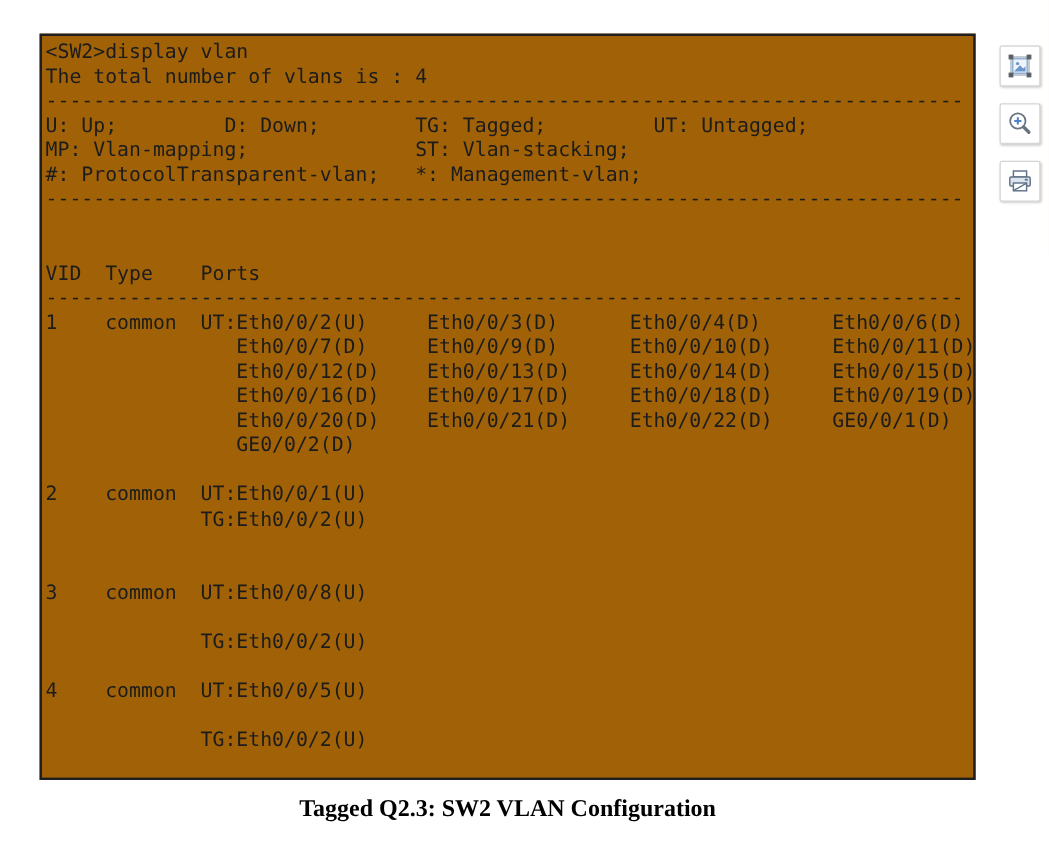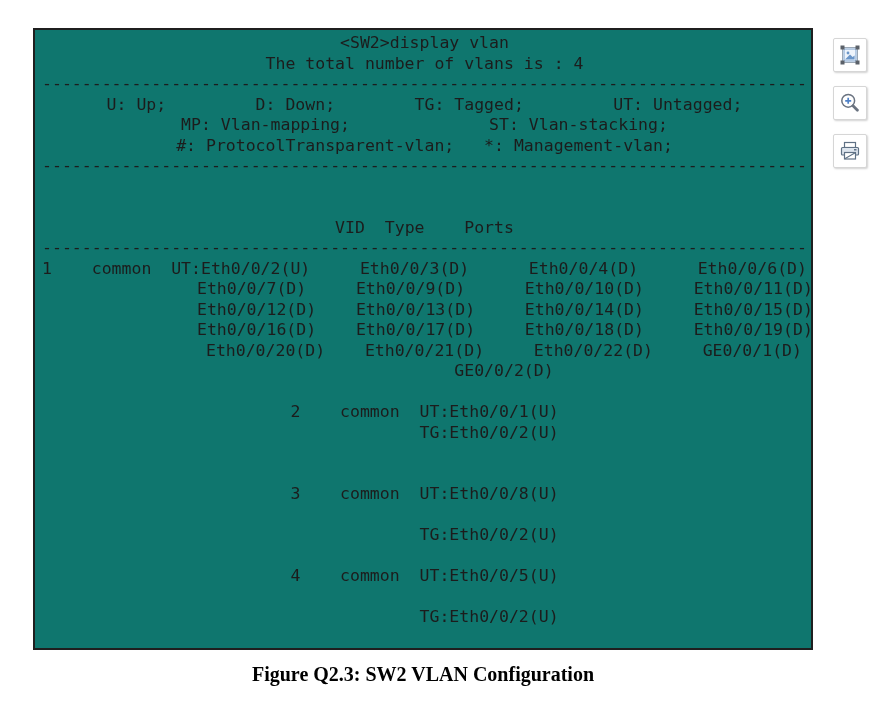--- a/index.html
+++ b/index.html
@@ -12,22 +12,21 @@
     overflow: hidden;
   }
   .terminal-box {
     position: absolute;
     left: 33px;
     top: 28px;
     width: 780px;
     height: 622px;
     box-sizing: border-box;
     border: 2px solid #1f1f1f;
-    background: #0f766e;
-    text-align: center;
+    background: #a16207;
   }
   .terminal-box pre {
     margin: 0;
     padding: 3px 0 0 3px;
     font-family: "DejaVu Sans Mono", "Liberation Mono", monospace;
     font-size: 16.5px;
     line-height: 20.5px;
     color: #1c1c1c;
     white-space: pre;
   }
@@ -131,15 +130,15 @@
         <rect x="6.5" y="3.5" width="11" height="5" fill="#ffffff" stroke="#5f7185" stroke-width="1.2"></rect>
         <rect x="3.5" y="8.5" width="17" height="7.5" rx="1" fill="#dde5ee" stroke="#5f7185" stroke-width="1.2"></rect>
         <rect x="16" y="10" width="2.5" height="1.5" fill="#5f7185"></rect>
         <rect x="6.5" y="13.5" width="11" height="6.5" fill="#ffffff" stroke="#5f7185" stroke-width="1.2"></rect>
         <path d="M6.8 19.7 L17.2 13.8" stroke="#5f7185" stroke-width="1.1" fill="none"></path>
       </svg>
     </button>
 
   </div>
 
-  <div class="caption">Figure Q2.3: SW2 VLAN Configuration</div>
+  <div class="caption">Tagged Q2.3: SW2 VLAN Configuration</div>
 
 </div>
 
 </body></html>

